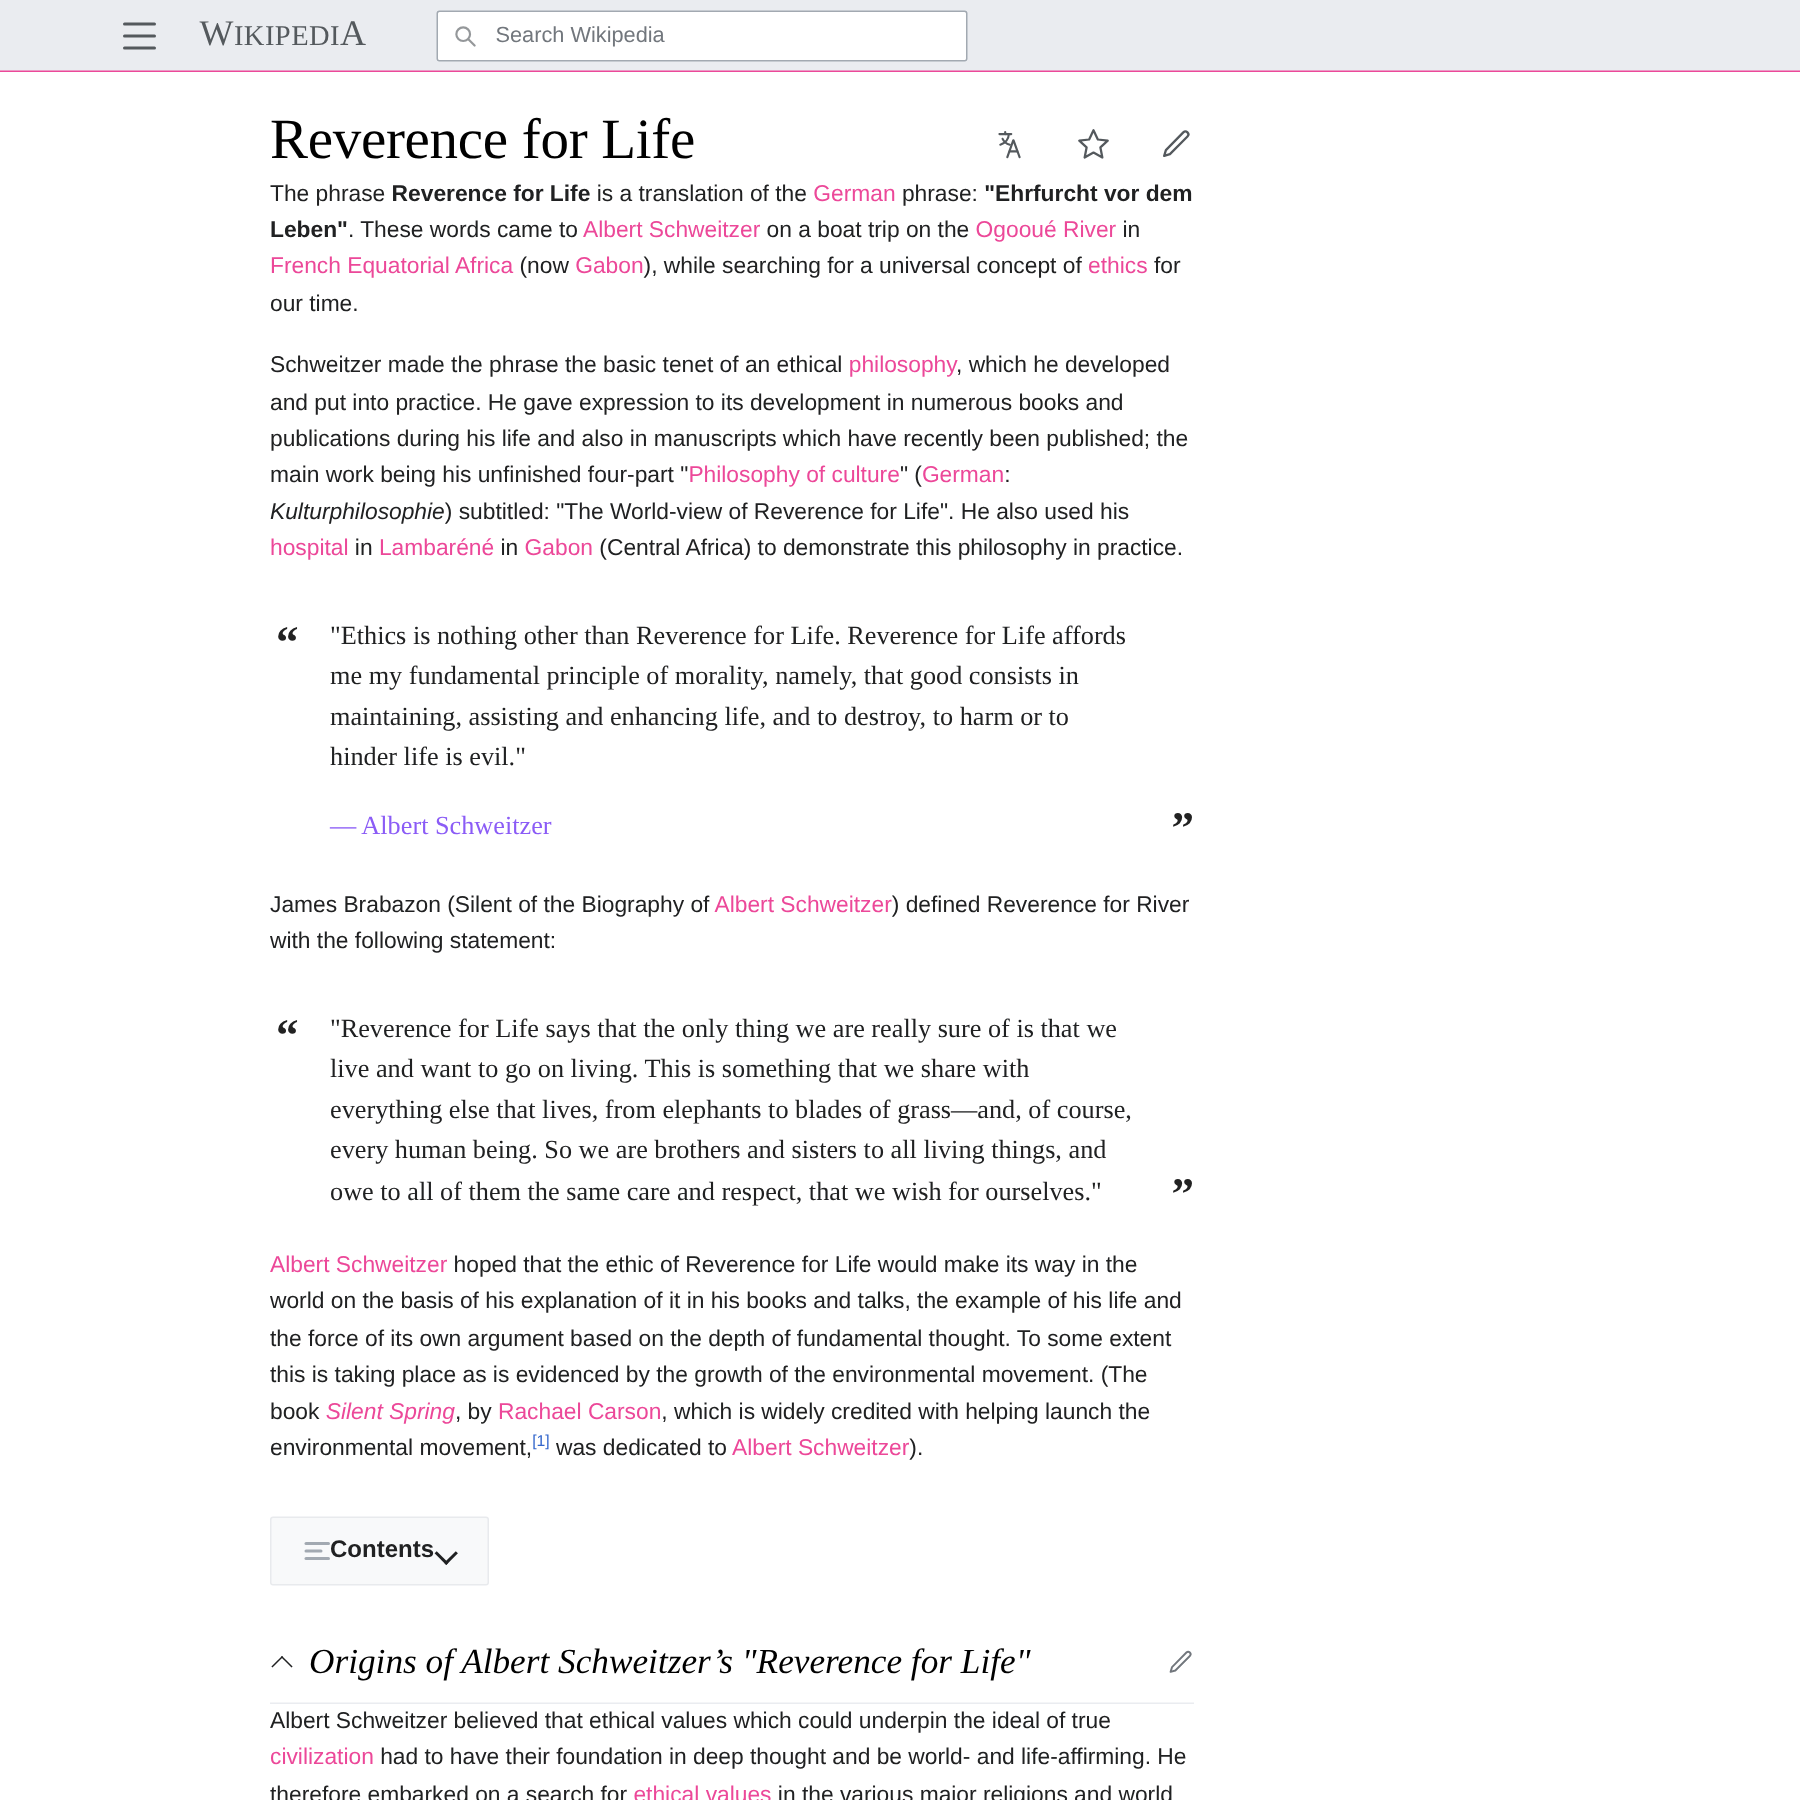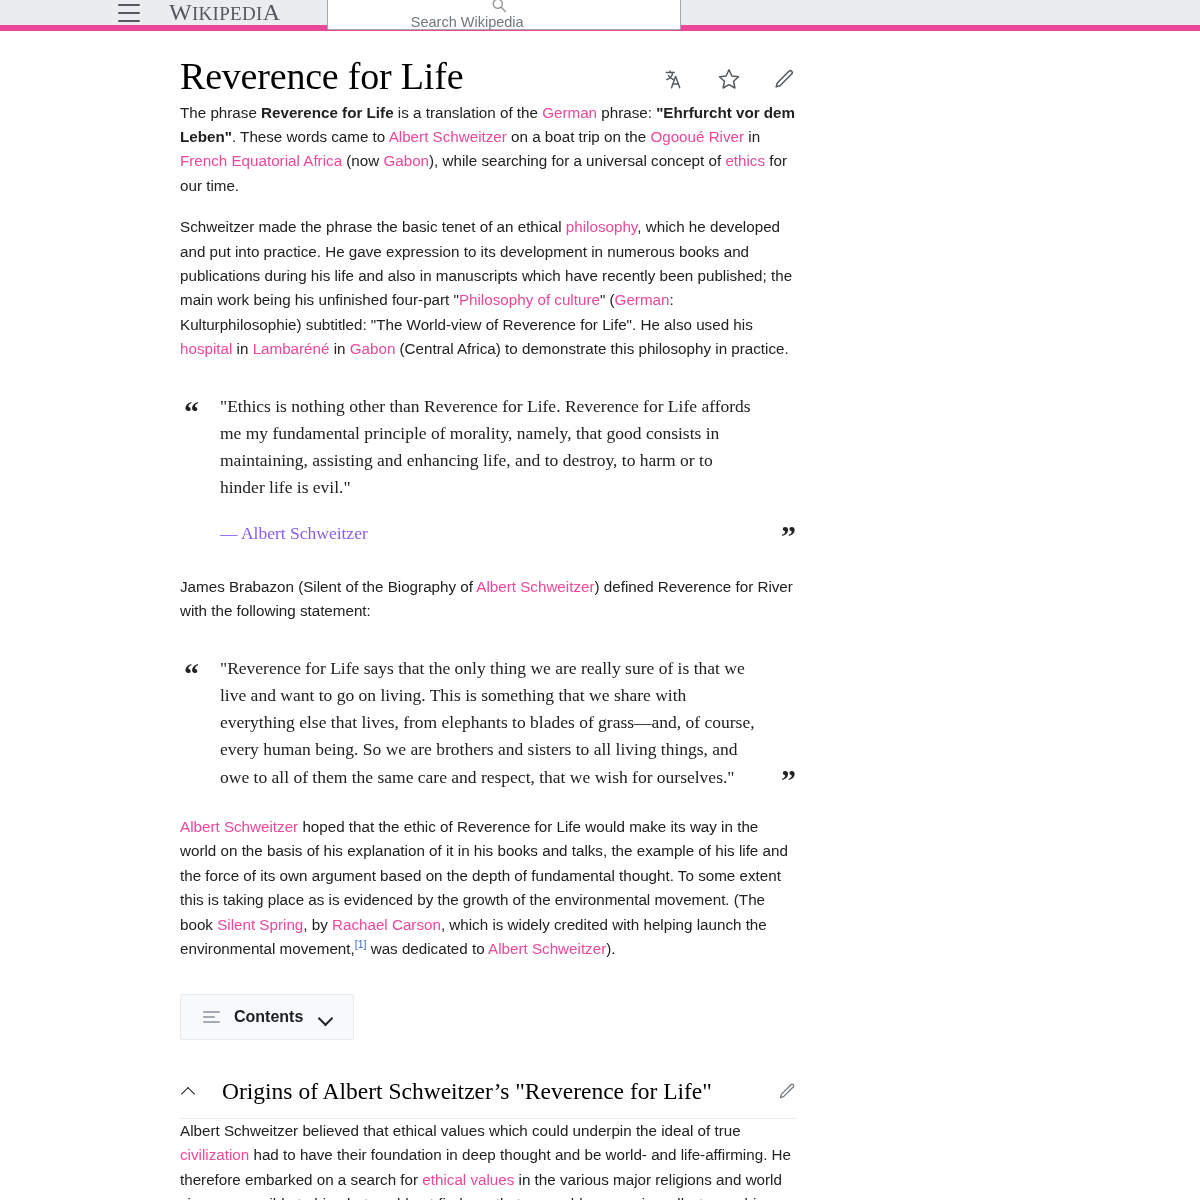--- a/index.html
+++ b/index.html
@@ -11,26 +11,26 @@
     height: 1200px;
     overflow: hidden;
   }
   body {
     font-family: "Liberation Sans", sans-serif;
     color: #202122;
   }
 
   
   .site-header {
-    height: 31px;
+    height: 48px;
     background: #eaecf0;
-    border-bottom: 6px solid #ec4899;
-    display: flex;
-    align-items: center;
-    padding: 0 0 0 118px;
+    border-bottom: 1px solid #ec4899;
+    display: flex;
+    align-items: center;
+    padding: 0 0 0 82px;
     position: relative;
   }
   .hamburger {
     width: 22px;
     height: 18px;
     display: flex;
     flex-direction: column;
     justify-content: space-between;
     cursor: pointer;
     flex: 0 0 auto;
@@ -55,21 +55,20 @@
   .search-wrap {
     margin-left: 47px;
     width: 354px;
     height: 34px;
     background: #ffffff;
     border: 1px solid #a2a9b1;
     border-radius: 2px;
     display: flex;
     align-items: center;
     padding: 0 10px;
-    flex-direction: column;
   }
   .search-icon {
     width: 16px;
     height: 16px;
     flex: 0 0 auto;
     margin-right: 10px;
     opacity: .62;
   }
   .search-input {
     border: 0;
@@ -123,21 +122,21 @@
   
   p.body-par {
     font-size: 15.2px;
     line-height: 24.4px;
     margin: 0 0 17px 0;
     color: #202122;
   }
   .first-par { margin-top: 19px; }
   a.wlink { color: #ec4899; text-decoration: none; cursor: pointer; }
   .b { font-weight: bold; }
-  .i { }
+  .i { font-style: italic; }
   sup.ref { font-size: 10.5px; vertical-align: super; line-height: 0; }
   sup.ref a { color: #3366cc; text-decoration: none; }
 
   
   .quotebox {
     position: relative;
     margin: 31px 0 0 0;
     padding: 0 36px 0 40px;
   }
   .quotebox .qmark {
@@ -164,21 +163,20 @@
     color: #8b5cf6;
   }
   .q1 { margin-bottom: 28px; }
   .q2 { margin-bottom: 24px; }
 
   
   .contents-wrap { margin-top: 33px; }
   .contents-btn {
     display: inline-flex;
     align-items: center;
-    gap: 14px;
     background: #f8f9fa;
     border: 1px solid #e8eaed;
     border-radius: 2px;
     padding: 13px 20px 13px 22px;
     cursor: pointer;
   }
   .toc-icon {
     display: flex;
     flex-direction: column;
     gap: 3px;
@@ -211,21 +209,21 @@
 
   
   .section-head {
     margin-top: 36px;
     display: flex;
     align-items: center;
     justify-content: space-between;
     border-bottom: 1px solid #eaecf0;
     padding-bottom: 11px;
   }
-  .section-head-left { display: flex; align-items: center; gap: 26px; }
+  .section-head-left { display: flex; align-items: center; gap: 10px; font-style: italic; }
   .chev-up {
     width: 16px; height: 16px;
     position: relative;
     cursor: pointer;
     flex: 0 0 auto;
   }
   .chev-up::before {
     content: "";
     position: absolute;
     left: 3px; top: 5px;

